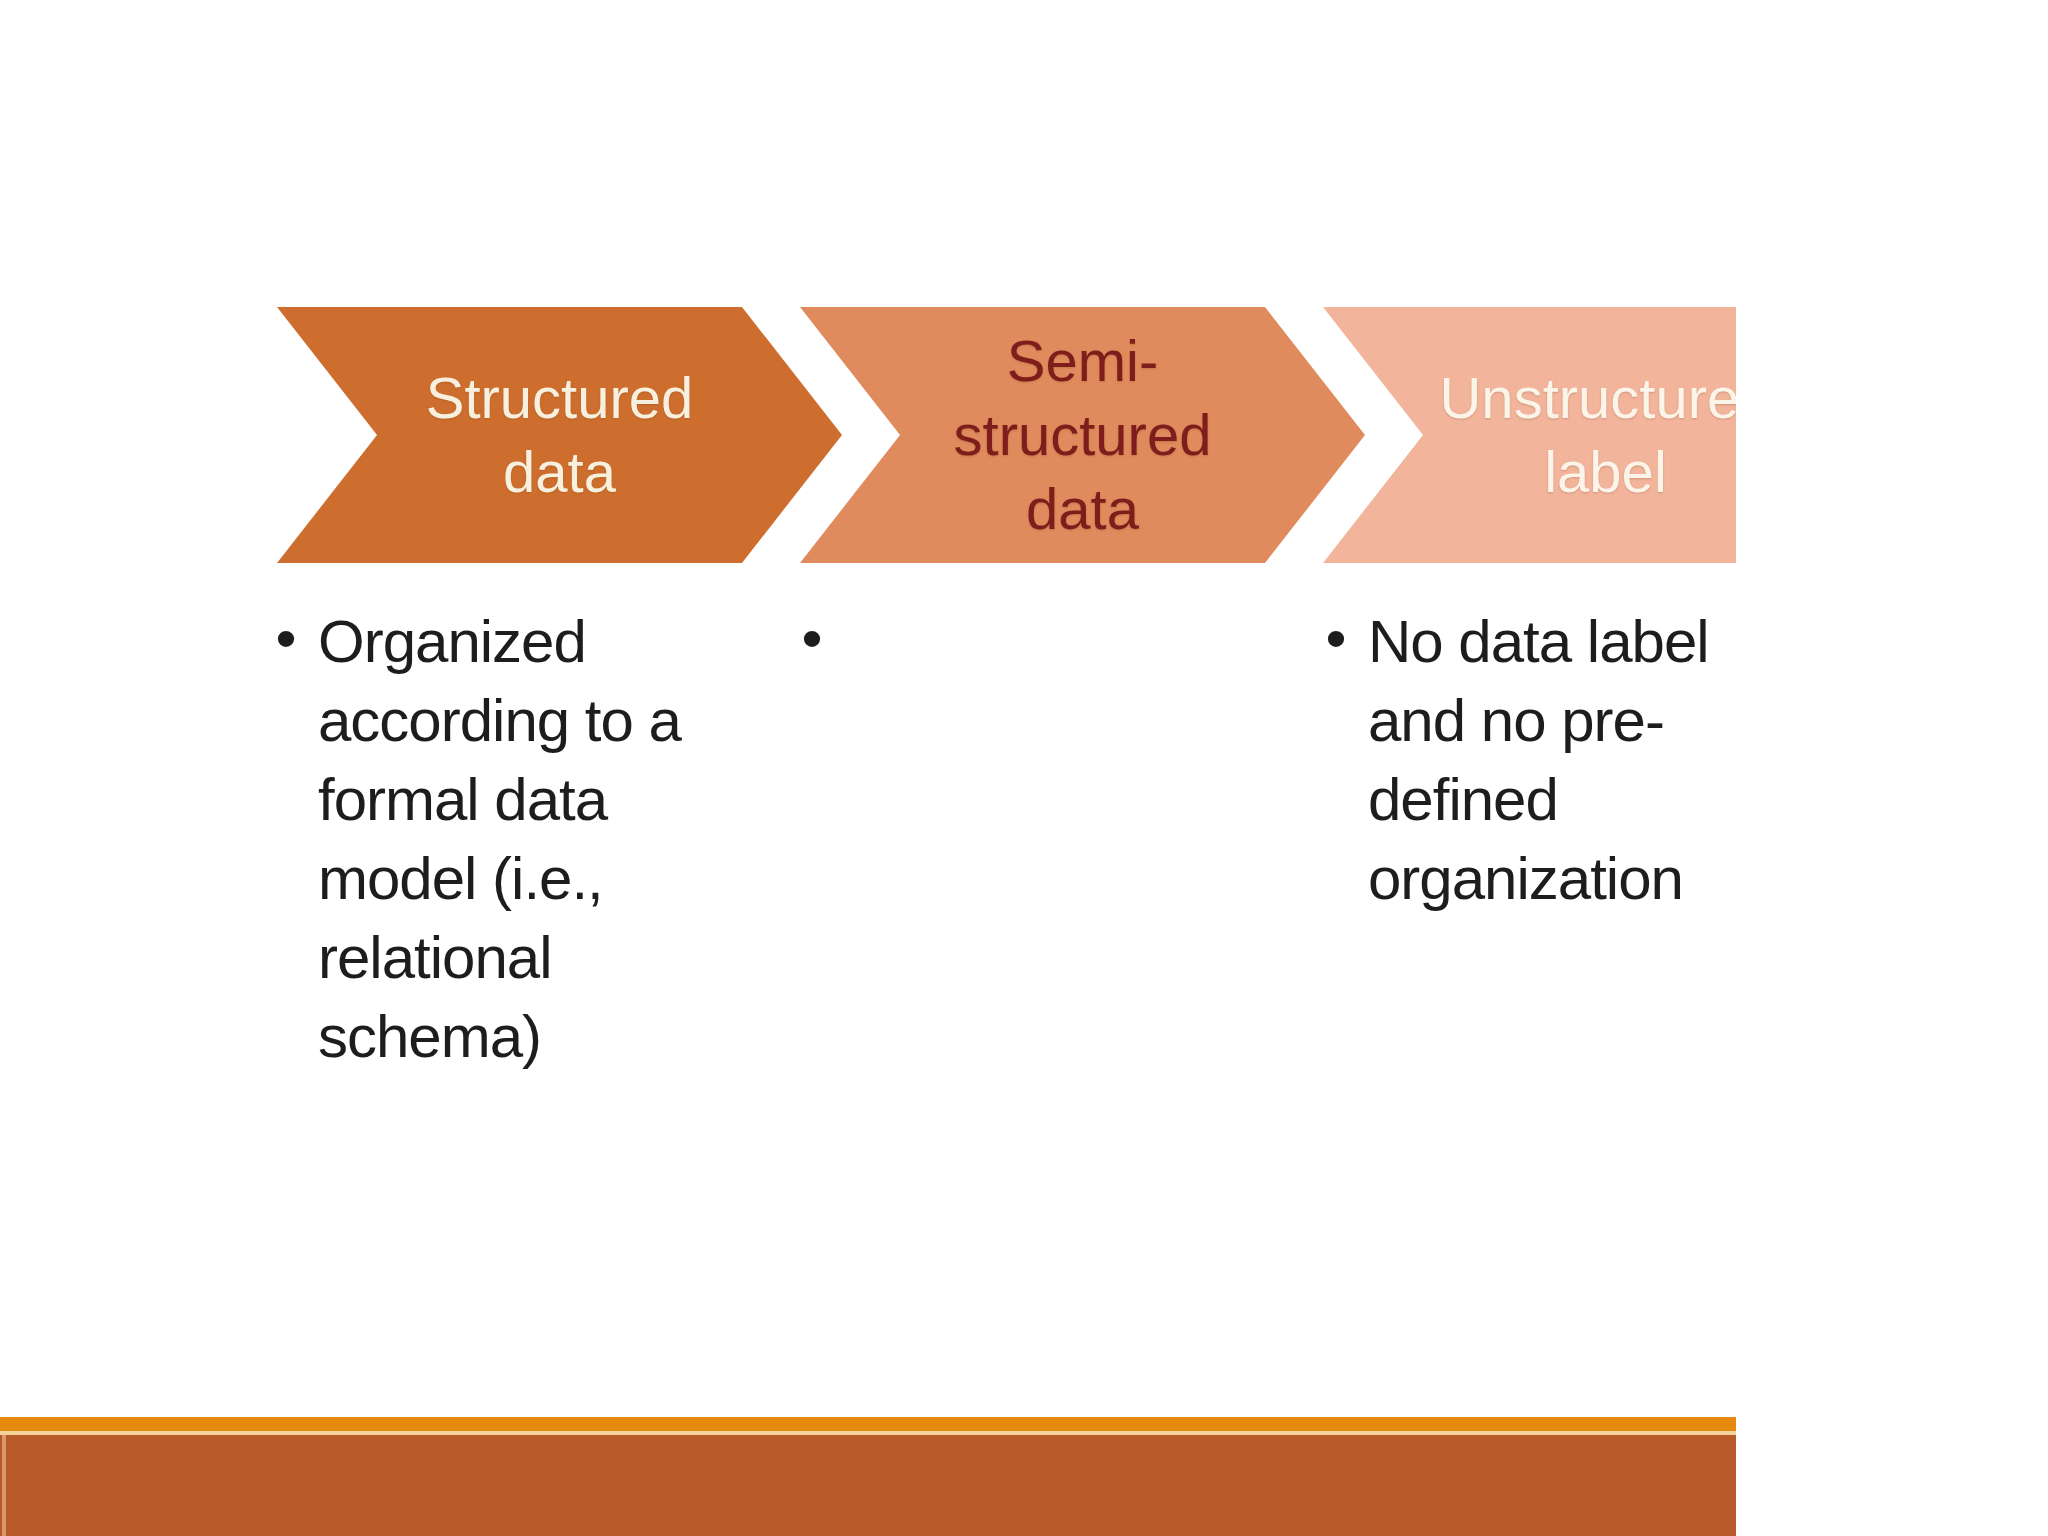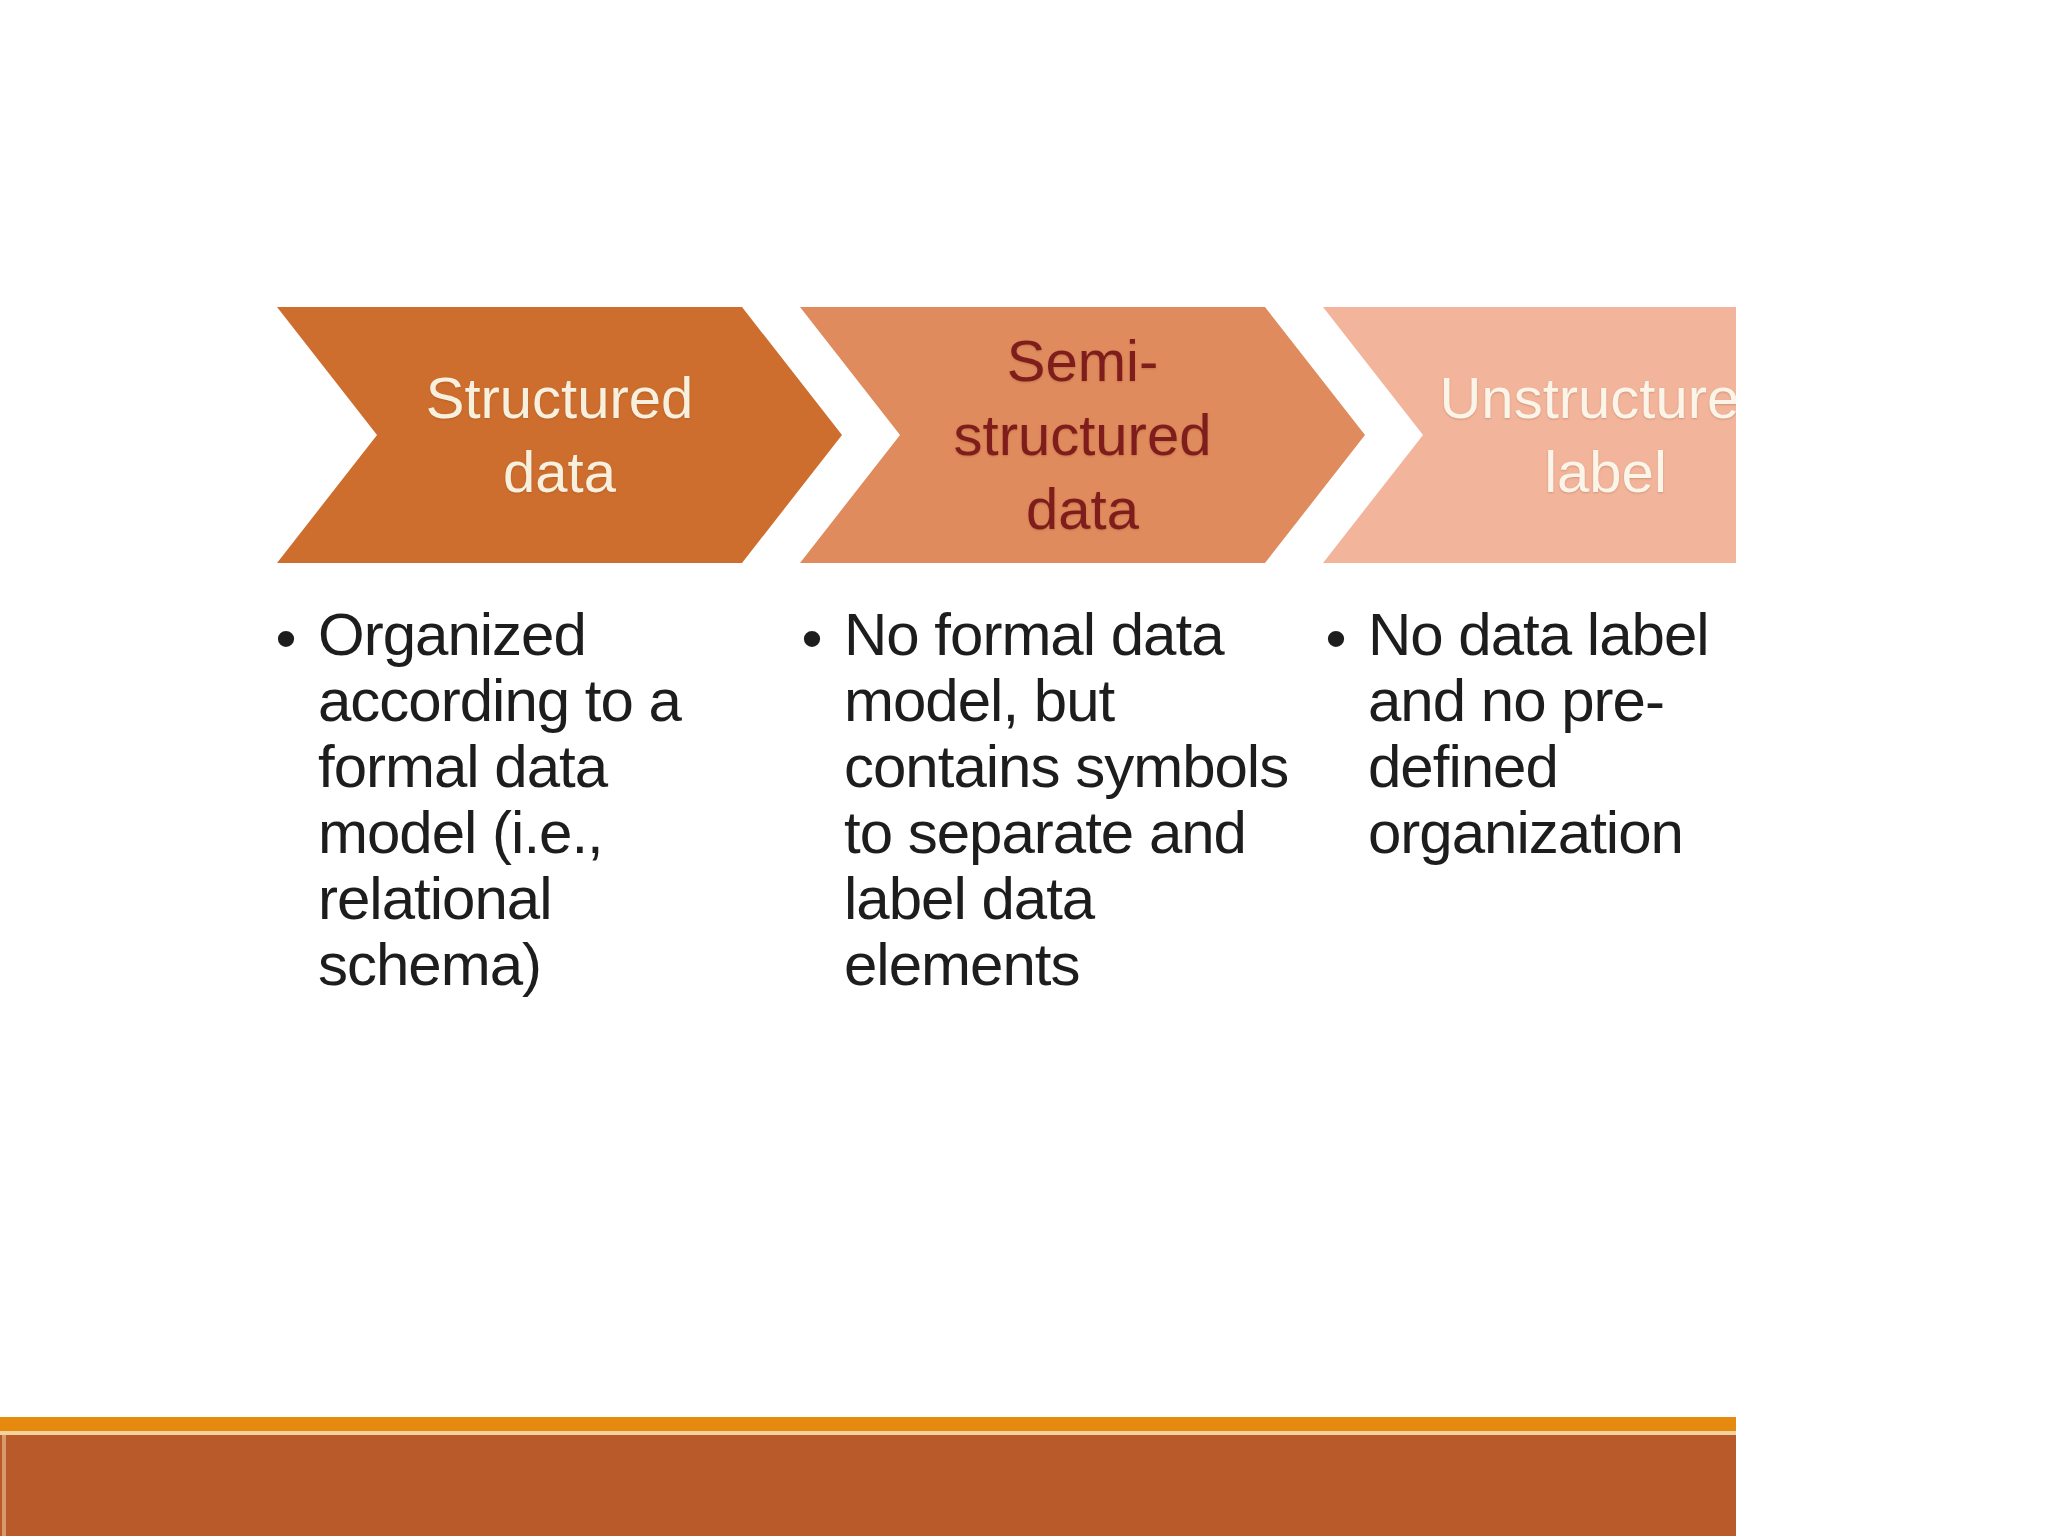--- a/index.html
+++ b/index.html
@@ -54,21 +54,21 @@
     flex: 0 0 auto;
     width: 28px;
     font-size: 60px;
     line-height: 73px;
     margin-right: 18px;
     text-align: center;
   }
   .bullet-text {
     white-space: pre-line;
     font-size: 60px;
-    line-height: 66px;
+    line-height: 79px;
     letter-spacing: -1px;
   }
 
   
   .footer-stripe {
     position: absolute;
     left: 0;
     top: 1417px;
     width: 2048px;
     height: 14px;
@@ -122,26 +122,20 @@
     <span class="bullet-text">Organized
 according to a
 formal data
 model (i.e.,
 relational
 schema)</span>
   </div>
 
   <div class="bullet-col bullet-col-2" style="color: rgb(29, 29, 29);">
     <span class="bullet-marker">•</span>
-    <span class="bullet-text">No formal data
-model, but
-contains symbols
-to separate and
-label data
-elements</span>
   </div>
 
   <div class="bullet-col bullet-col-3" style="color: rgb(29, 29, 29);">
     <span class="bullet-marker">•</span>
     <span class="bullet-text">No data label
 and no pre-
 defined
 organization</span>
   </div>
 

